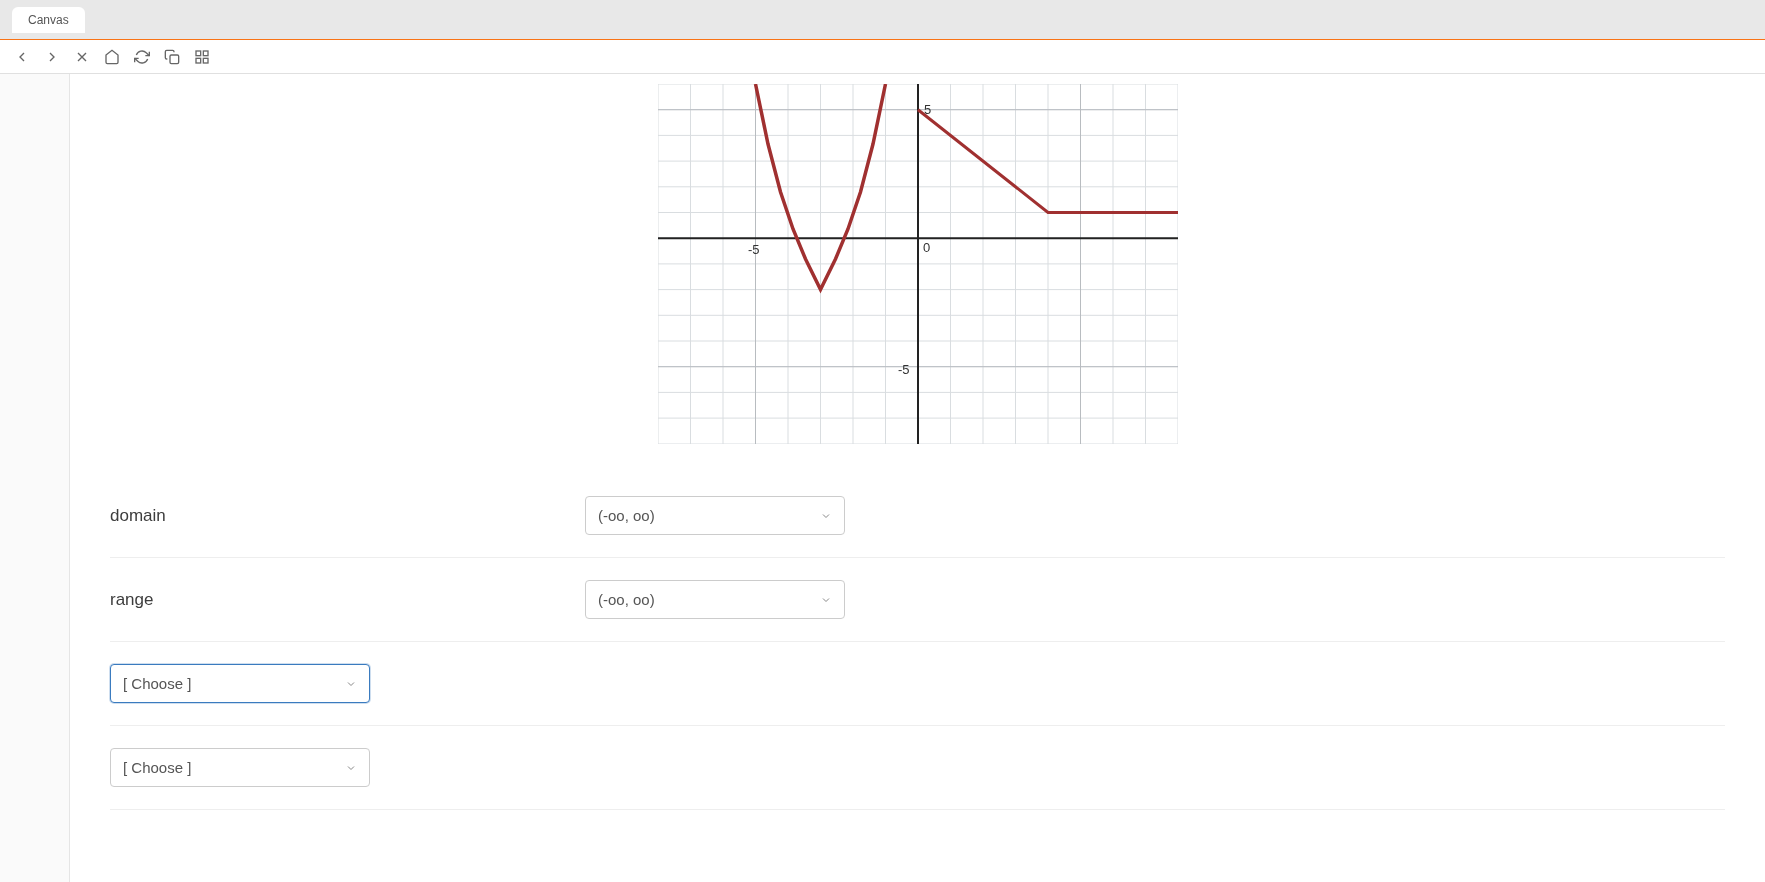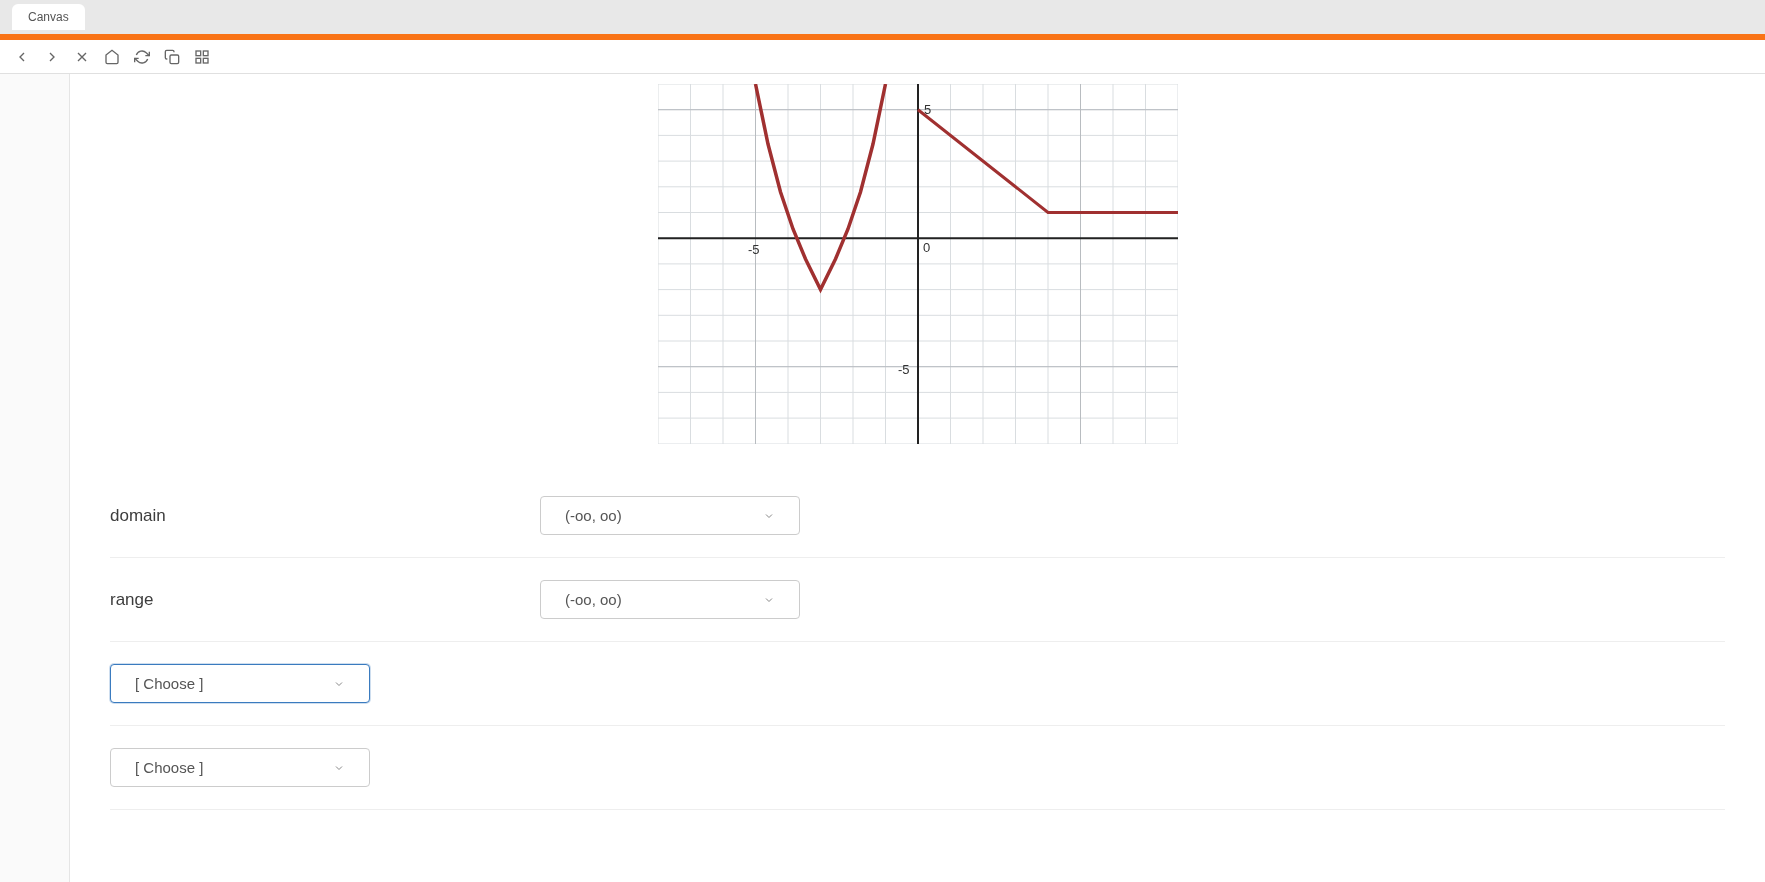--- a/index.html
+++ b/index.html
@@ -7,21 +7,21 @@
       font-family: -apple-system, BlinkMacSystemFont, "Segoe UI", Helvetica, Arial, sans-serif;
       background: #f4f4f5;
       color: #333;
       width: 1765px;
       height: 882px;
       overflow: hidden;
     }
     .browser-chrome {
       height: 40px;
       background: #e8e8e8;
-      border-bottom: 6px solid #f97316;
+      border-bottom: 1px solid #f97316;
       display: flex;
       align-items: center;
       padding: 0 12px;
       gap: 8px;
     }
     .tab {
       background: #fff;
       padding: 6px 16px;
       border-radius: 6px 6px 0 0;
       font-size: 12px;
@@ -66,30 +66,31 @@
     }
     svg.graph {
       width: 520px;
       height: 360px;
     }
     .question-row {
       display: flex;
       align-items: center;
       padding: 22px 0;
       border-bottom: 1px solid #eee;
+      gap: 45px;
     }
     .q-label {
       flex: 0 0 430px;
       font-size: 17px;
       color: #3d3d3d;
       font-weight: 400;
     }
     .q-select {
       width: 260px;
-      padding: 10px 24px;
+      padding: 10px 12px;
       border: 1px solid #ccc;
       border-radius: 4px;
       background: #fff;
       font-size: 15px;
       color: #555;
       display: flex;
       justify-content: space-between;
       align-items: center;
       cursor: pointer;
     }

